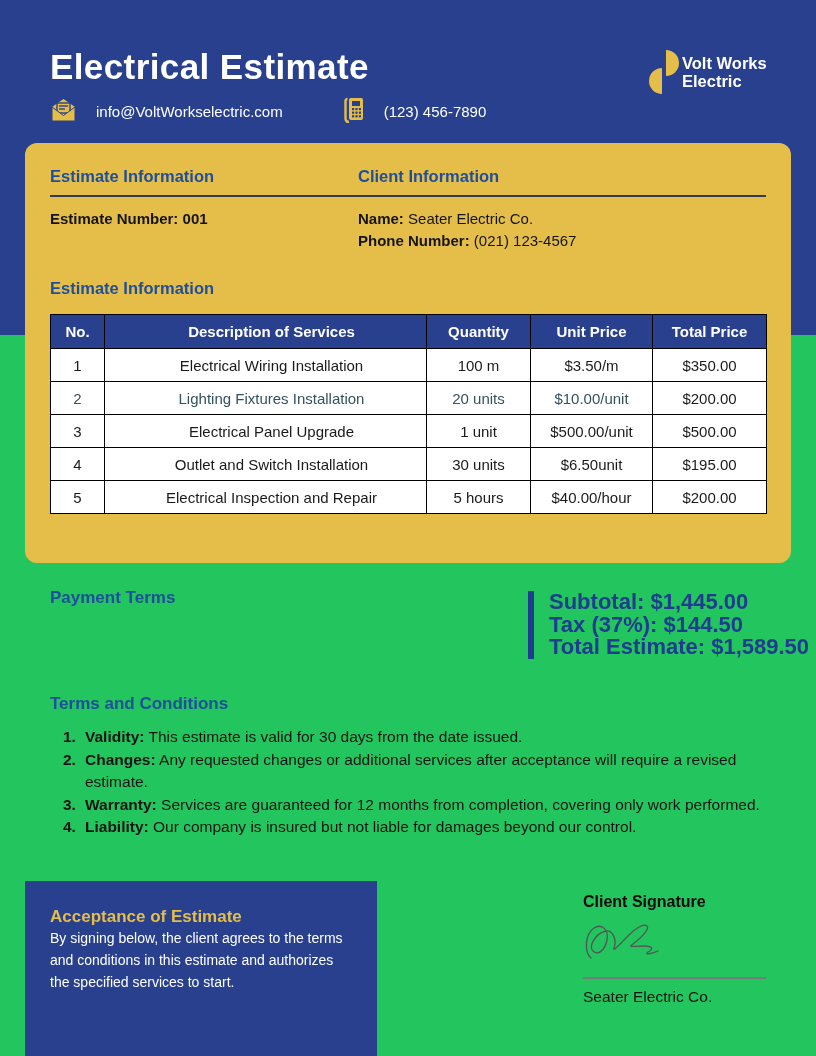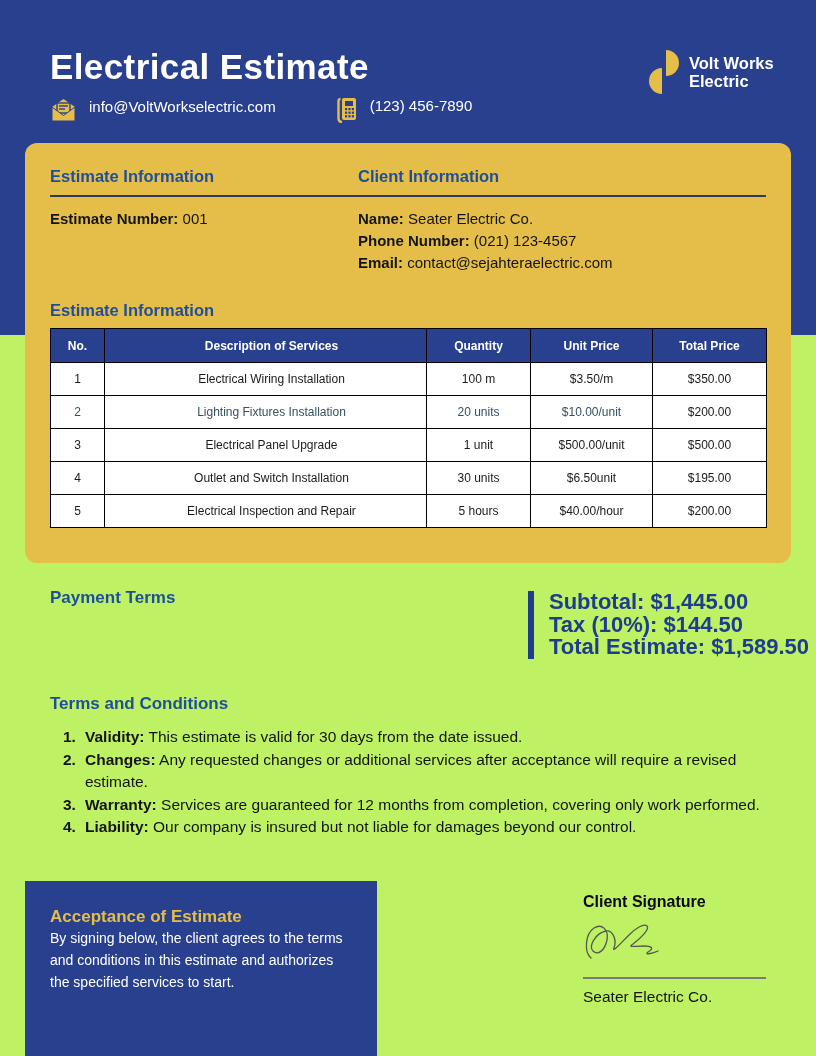--- a/index.html
+++ b/index.html
@@ -3,43 +3,43 @@
 <meta charset="utf-8">
 <style>
   :root{
     --blue:#28408E;
     --yellow:#E5BE49;
     --heading:#1E4E9C;
     --totals:#1E3D8F;
   }
   *{margin:0;padding:0;box-sizing:border-box}
   body{background:#fff;font-family:"Liberation Sans",sans-serif;}
-  .page{position:relative;width:816px;height:1056px;background:#bef264;overflow:hidden}
+  .page{position:relative;width:816px;height:1056px;background:#22c55e;overflow:hidden}
 
   
   .header{position:absolute;top:0;left:0;width:816px;height:335px;background:var(--blue)}
   .title{position:absolute;left:50px;top:47px;color:#fff;font-size:35px;font-weight:bold;letter-spacing:.4px}
   .contact{position:absolute;left:50px;top:97px;display:flex;align-items:center;color:#fff;font-size:15px}
-  .contact-group{display:flex;align-items:flex-start;gap:12px}
+  .contact-group{display:flex;align-items:center;gap:19px}
   .contact-group + .contact-group{margin-left:60px}
-  .logo{position:absolute;top:47px;left:646px;display:flex;gap:7px;align-items:flex-start}
+  .logo{position:absolute;top:47px;left:646px;display:flex;align-items:flex-start}
   .logo-text{color:#fff;font-weight:bold;font-size:16.5px;line-height:18px;margin-top:7px}
 
   
   .card{position:absolute;left:25px;top:143px;width:766px;height:420px;background:var(--yellow);
         border-radius:12px;padding:24px 25px}
   .card-head{display:grid;grid-template-columns:308px 1fr;border-bottom:2px solid #2E3A52;padding-bottom:9px}
   .card-heading{color:var(--heading);font-size:16.5px;font-weight:bold}
   .card-body{display:grid;grid-template-columns:308px 1fr;margin-top:11px}
   .info-line{font-size:15px;line-height:22px;color:#141414}
-  .estimate-col .info-line{font-weight:normal}
+  .estimate-col .info-line{font-weight:bold}
   .services-heading{margin-top:27px;color:var(--heading);font-size:16.5px;font-weight:bold}
 
   
-  table{margin-top:8px;border-collapse:collapse;width:716px;font-size:12px;table-layout:fixed}
+  table{margin-top:16px;border-collapse:collapse;width:716px;font-size:15px;table-layout:fixed}
   th{background:var(--blue);color:#fff;font-weight:bold;height:34px;border:1px solid #000;text-align:center}
   td{height:33px;border:1px solid #000;text-align:center;color:#1a1a1a;background:#fff}
   th:nth-child(2),td:nth-child(2){text-align:center;padding-left:12px}
   .row-muted td:not(:last-child){color:#33525E}
 
   
   .payment{position:absolute;left:50px;top:588px;width:470px}
   .section-heading{color:var(--heading);font-size:17px;font-weight:bold}
   .payment-lines{margin-top:12px;font-size:15.5px;line-height:23px;color:#141414}
   .totals{position:absolute;left:528px;top:591px;border-left:6px solid var(--totals);padding-left:15px}
@@ -126,21 +126,20 @@
       <div class="card-heading">Estimate Information</div>
       <div class="card-heading">Client Information</div>
     </div>
     <div class="card-body">
       <div class="estimate-col">
           <div class="info-line"><b>Estimate Number:</b> <span>001</span></div>
         </div>
       <div class="client-col">
           <div class="info-line"><b>Name:</b> <span>Seater Electric Co.</span></div>
           <div class="info-line"><b>Phone Number:</b> <span>(021) 123-4567</span></div>
-          <div class="info-line"><b>Email:</b> <span>contact@sejahteraelectric.com</span></div>
         </div>
     </div>
 
     <div class="services-heading">Estimate Information</div>
 
     <table>
       <colgroup>
         <col style="width:54px">
           <col style="width:322px">
           <col style="width:104px">
@@ -195,21 +194,21 @@
         </tbody>
     </table>
   </div>
 
   <div class="payment">
     <div class="section-heading">Payment Terms</div>
   </div>
 
   <div class="totals">
       <div class="totals-line">Subtotal: $1,445.00</div>
-      <div class="totals-line">Tax (10%): $144.50</div>
+      <div class="totals-line">Tax (37%): $144.50</div>
       <div class="totals-line">Total Estimate: $1,589.50</div>
     </div>
 
   <div class="terms">
     <div class="section-heading">Terms and Conditions</div>
     <ol class="terms-list">
         <li><span class="num">1.</span><b>Validity:</b> <span>This estimate is valid for 30 days from the date issued.</span></li>
         <li><span class="num">2.</span><b>Changes:</b> <span>Any requested changes or additional services after acceptance will require a revised estimate.</span></li>
         <li><span class="num">3.</span><b>Warranty:</b> <span>Services are guaranteed for 12 months from completion, covering only work performed.</span></li>
         <li><span class="num">4.</span><b>Liability:</b> <span>Our company is insured but not liable for damages beyond our control.</span></li>

